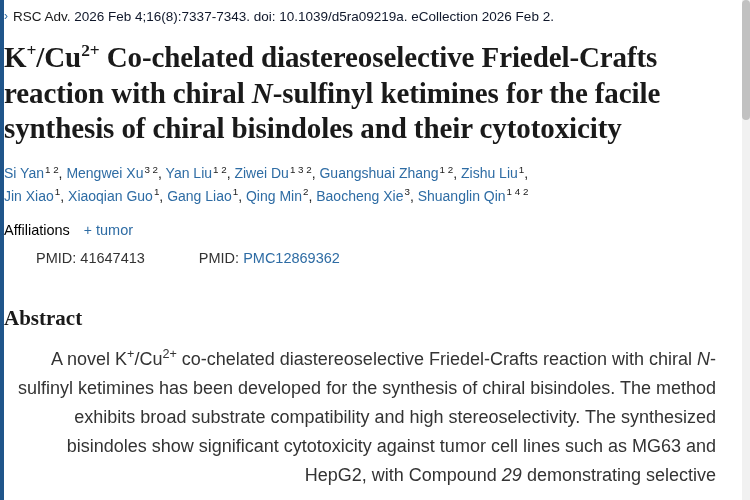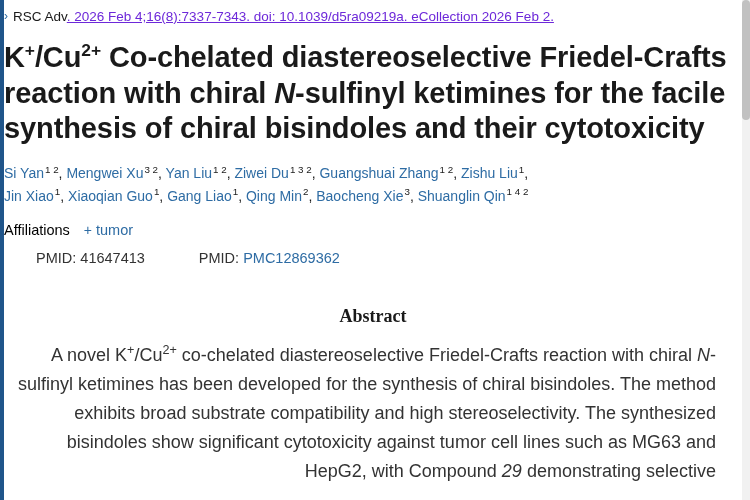--- a/index.html
+++ b/index.html
@@ -49,27 +49,26 @@
     font-size: 12px;
     margin-right: 5px;
     line-height: 1.4;
     flex: 0 0 auto;
   }
   .cite-journal {
     color: #1a1a1a;
     font-weight: 400;
   }
   .cite-rest {
-    color: #6d28d9;
-    text-decoration: underline;
+    color: #0f172a;
   }
 
   
   h1.title {
-    font-family: Liberation Sans, sans-serif;
+    font-family: Liberation Serif, serif;
     font-size: 29px;
     line-height: 1.22;
     font-weight: 700;
     color: #1a1a1a;
     margin: 14px 0 0 0;
     letter-spacing: -0.1px;
   }
   h1.title sup {
     font-size: 0.6em;
     vertical-align: super;
@@ -138,25 +137,24 @@
     margin-left: 5px;
     width: 11px;
     height: 11px;
     position: relative;
     top: 1px;
   }
 
   
   h2.abstract-h {
     font-family: "Liberation Serif", serif;
-    font-size: 18px;
+    font-size: 21px;
     font-weight: 700;
     color: #1a1a1a;
     margin: 40px 0 0 0;
-    text-align: center;
   }
   .abstract-body {
     margin-top: 14px;
     font-size: 18px;
     line-height: 1.62;
     color: #333;
     max-width: 712px;
     text-align: right;
   }
   .abstract-body sup {

